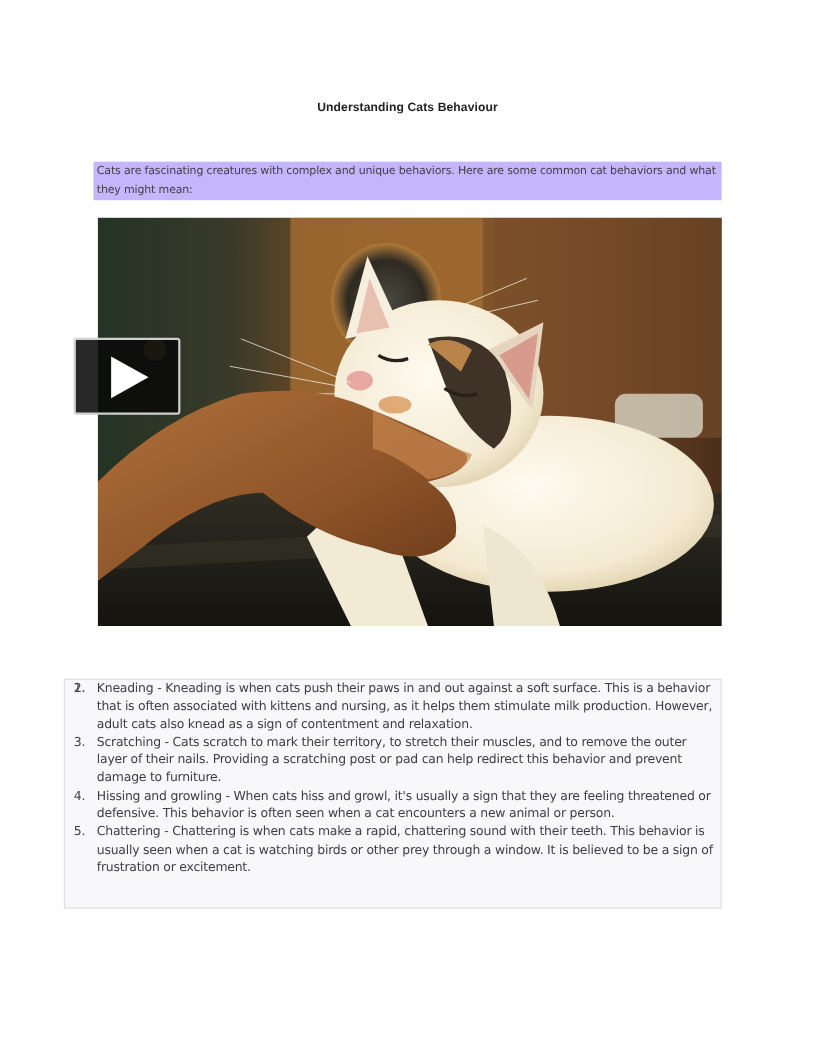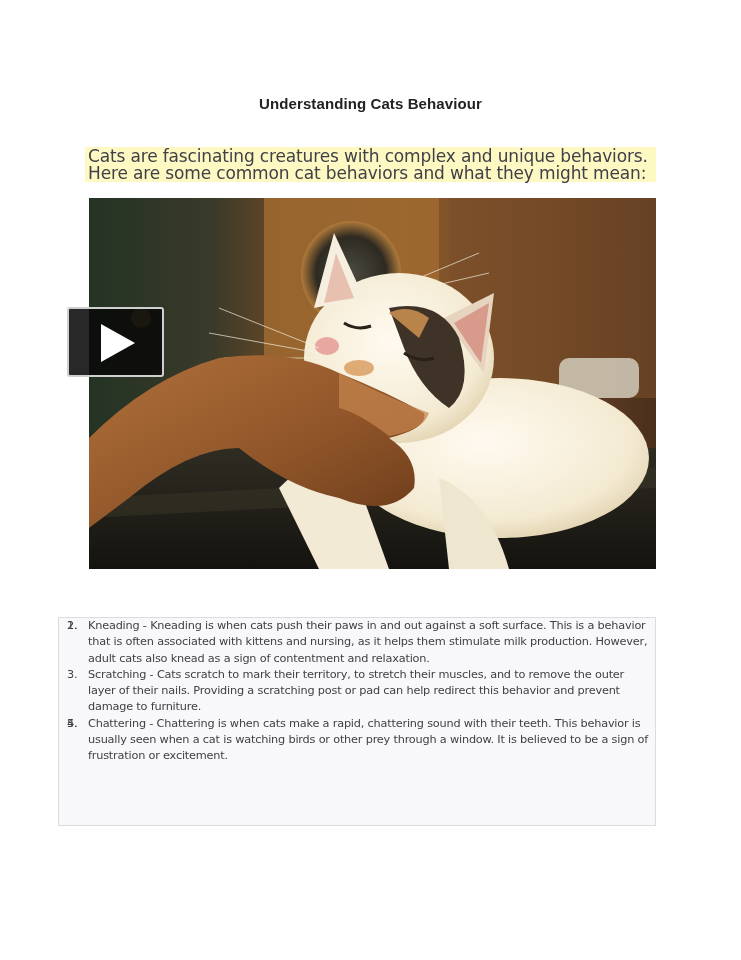--- a/index.html
+++ b/index.html
@@ -16,33 +16,33 @@
       color: #3a3a3a;
     }
     .page-title {
       position: absolute;
       top: 85px;
       left: 0;
       width: 741px;
       text-align: center;
       font-family: "Liberation Sans", "DejaVu Sans", sans-serif;
       font-weight: bold;
-      font-size: 15px;
+      font-size: 11px;
       color: #222222;
       letter-spacing: 0.1px;
     }
     .intro {
       position: absolute;
       top: 147px;
       left: 85px;
       width: 565px;
-      font-size: 17px;
+      font-size: 10px;
       line-height: 16.5px;
       color: #404048;
-      background: #fef9c3;
+      background: #c4b5fd;
       padding: 1px 3px;
       letter-spacing: -0.15px;
     }
     .photo {
       position: absolute;
       top: 198px;
       left: 89px;
       width: 567px;
       height: 371px;
       overflow: hidden;
@@ -199,19 +199,20 @@
     <li class="list-item">
       <span class="list-num">2.</span>
       <span>Kneading - Kneading is when cats push their paws in and out against a soft surface. This is a behavior that is often associated with kittens and nursing, as it helps them stimulate milk production. However, adult cats also knead as a sign of contentment and relaxation.</span>
     </li>
     <li class="list-item">
       <span class="list-num">3.</span>
       <span>Scratching - Cats scratch to mark their territory, to stretch their muscles, and to remove the outer layer of their nails. Providing a scratching post or pad can help redirect this behavior and prevent damage to furniture.</span>
     </li>
     <li class="list-item">
       <span class="list-num">4.</span>
+      <span>Hissing and growling - When cats hiss and growl, it's usually a sign that they are feeling threatened or defensive. This behavior is often seen when a cat encounters a new animal or person.</span>
     </li>
     <li class="list-item">
       <span class="list-num">5.</span>
       <span>Chattering - Chattering is when cats make a rapid, chattering sound with their teeth. This behavior is usually seen when a cat is watching birds or other prey through a window. It is believed to be a sign of frustration or excitement.</span>
     </li>
   </ol>
 </div>
 
 </body></html>

